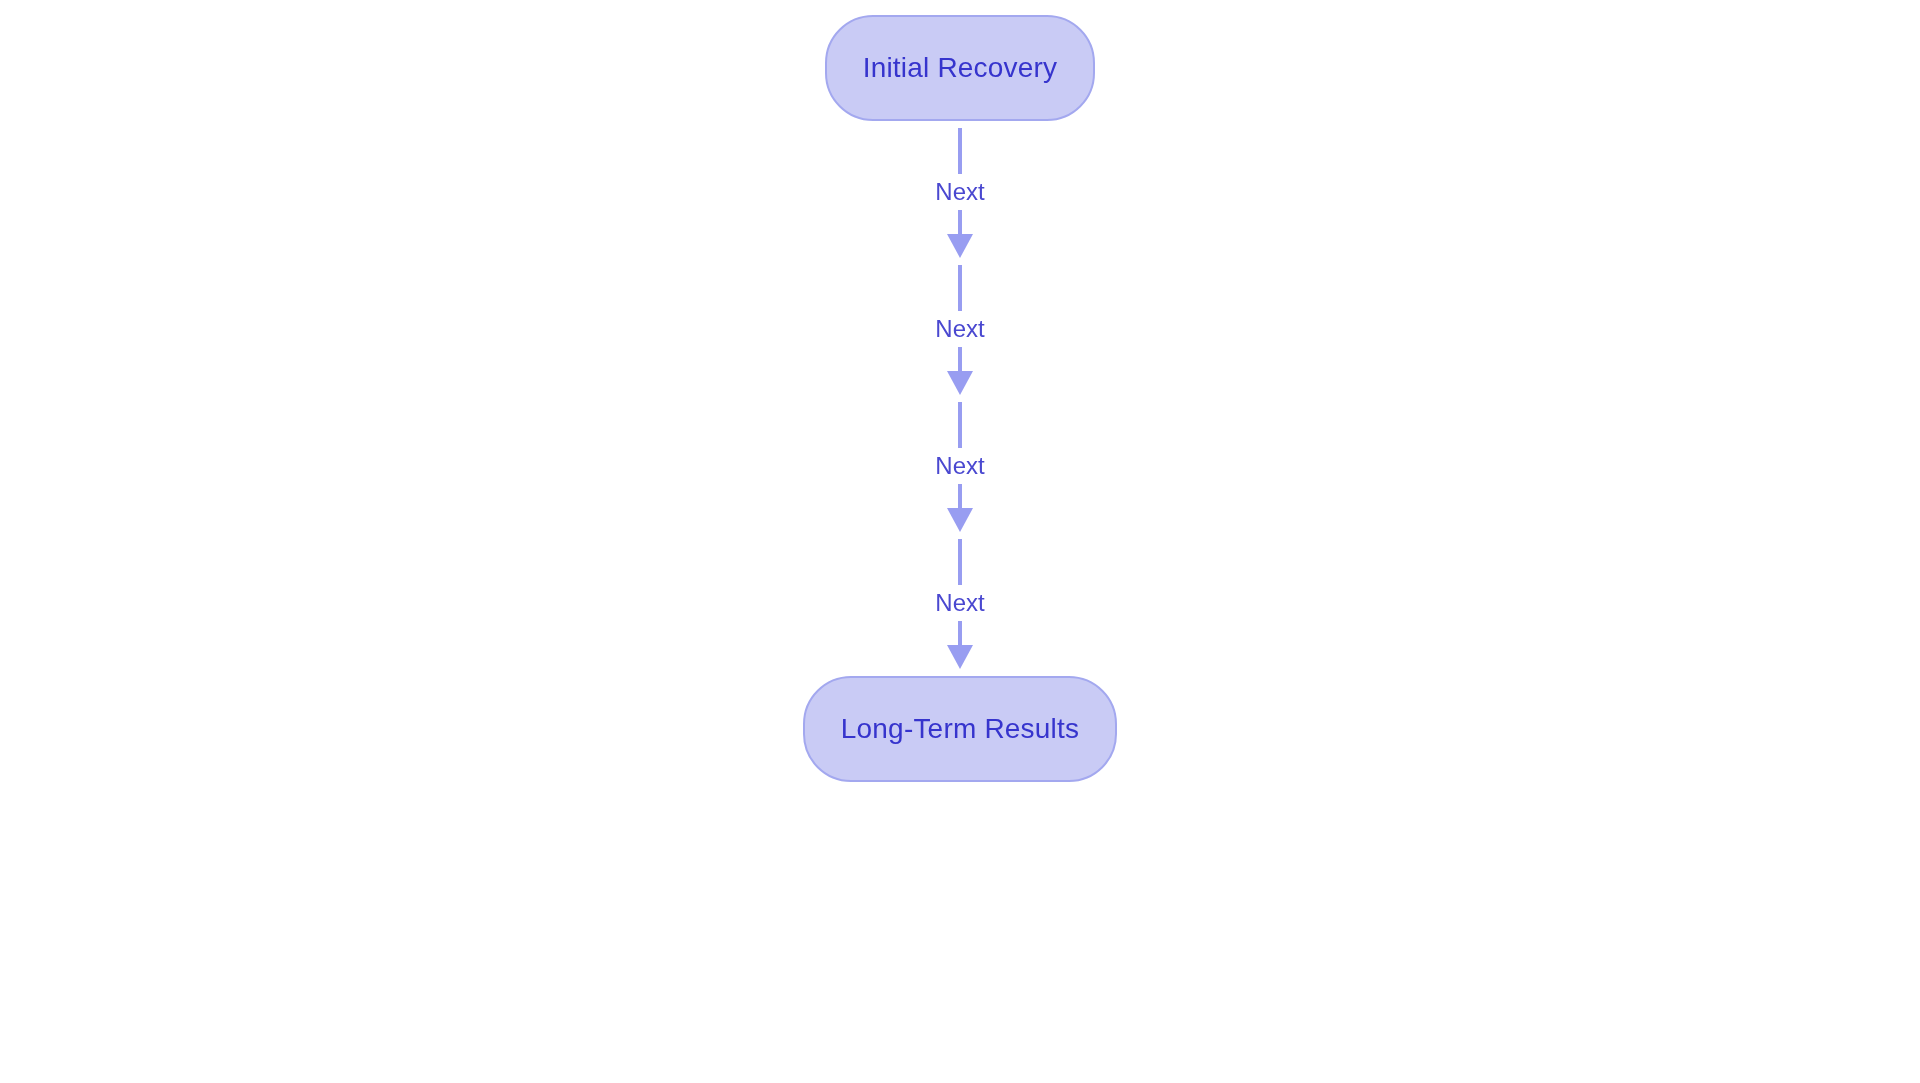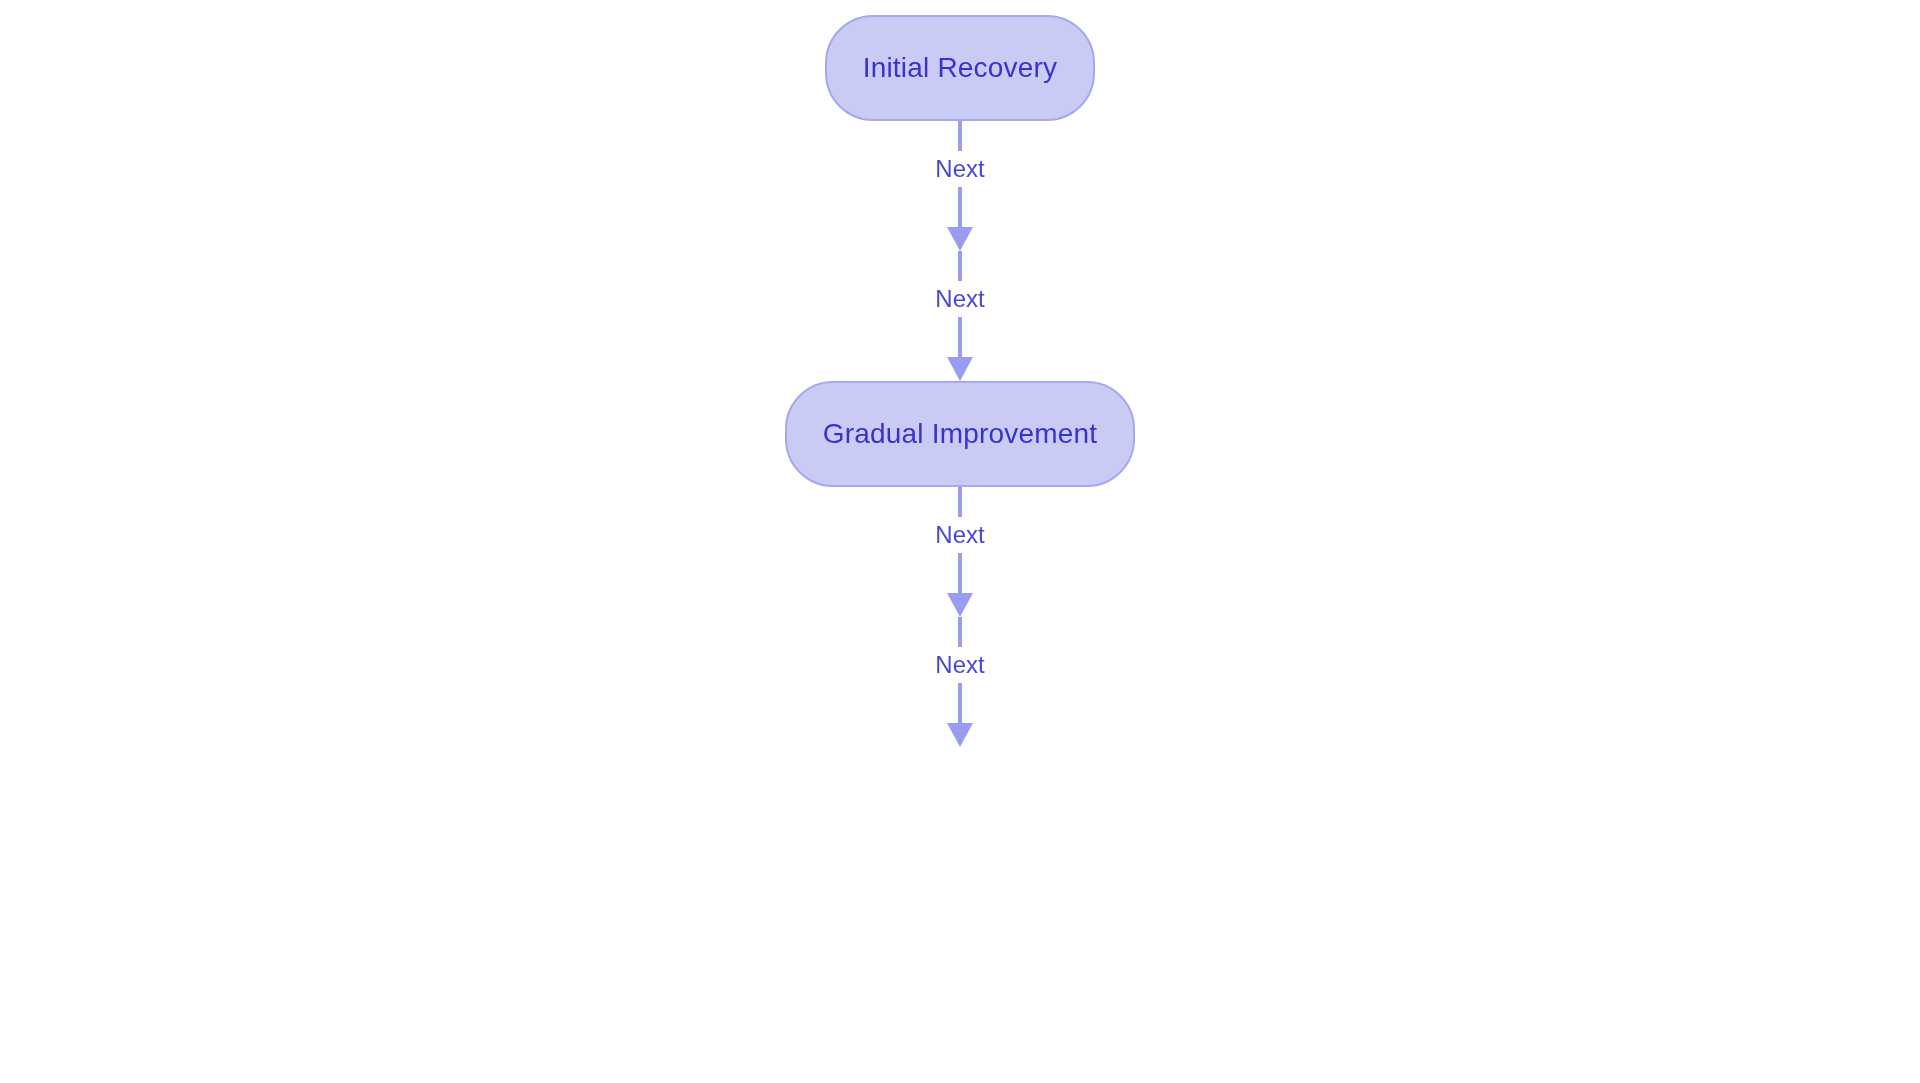--- a/index.html
+++ b/index.html
@@ -20,20 +20,21 @@
     position: relative;
     width: 1920px;
     height: 1083px;
     background: var(--canvas-bg);
     overflow: hidden;
     display: flex;
     flex-direction: column;
     align-items: center;
     padding-top: 15px;
     font-family: "Liberation Sans", "DejaVu Sans", sans-serif;
+    gap: 7px;
   }
   .flow-node {
     height: 106px;
     min-height: 106px;
     border-radius: 48px;
     background: var(--node-fill);
     border: 2px solid var(--node-border);
     color: var(--node-text);
     display: flex;
     align-items: center;
@@ -65,21 +66,21 @@
     transform: translateX(-50%);
     width: 0;
     height: 0;
     border-left: 13px solid transparent;
     border-right: 13px solid transparent;
     border-top: 24px solid var(--edge-color);
   }
   .connector-label {
     position: absolute;
     left: 50%;
-    top: 48px;
+    top: 64px;
     transform: translate(-50%, -50%);
     background: var(--canvas-bg);
     padding: 4px 10px;
     font-size: 24px;
     color: var(--edge-label);
     white-space: nowrap;
   }
 </style>
 </head>
 <body>
@@ -96,31 +97,31 @@
     <div class="connector-label">Next</div>
   </div>
 
 
   <div class="connector">
     <div class="connector-line"></div>
     <div class="connector-arrowhead"></div>
     <div class="connector-label">Next</div>
   </div>
 
-  <div class="flow-node">
-    <span>Gradual Improvement</span>
-  </div>
 
   <div class="connector">
     <div class="connector-line"></div>
     <div class="connector-arrowhead"></div>
     <div class="connector-label">Next</div>
   </div>
 
 
   <div class="connector">
     <div class="connector-line"></div>
     <div class="connector-arrowhead"></div>
     <div class="connector-label">Next</div>
   </div>
 
+  <div class="flow-node">
+    <span>Long-Term Results</span>
+  </div>
 
 </div>
 
 </body></html>

